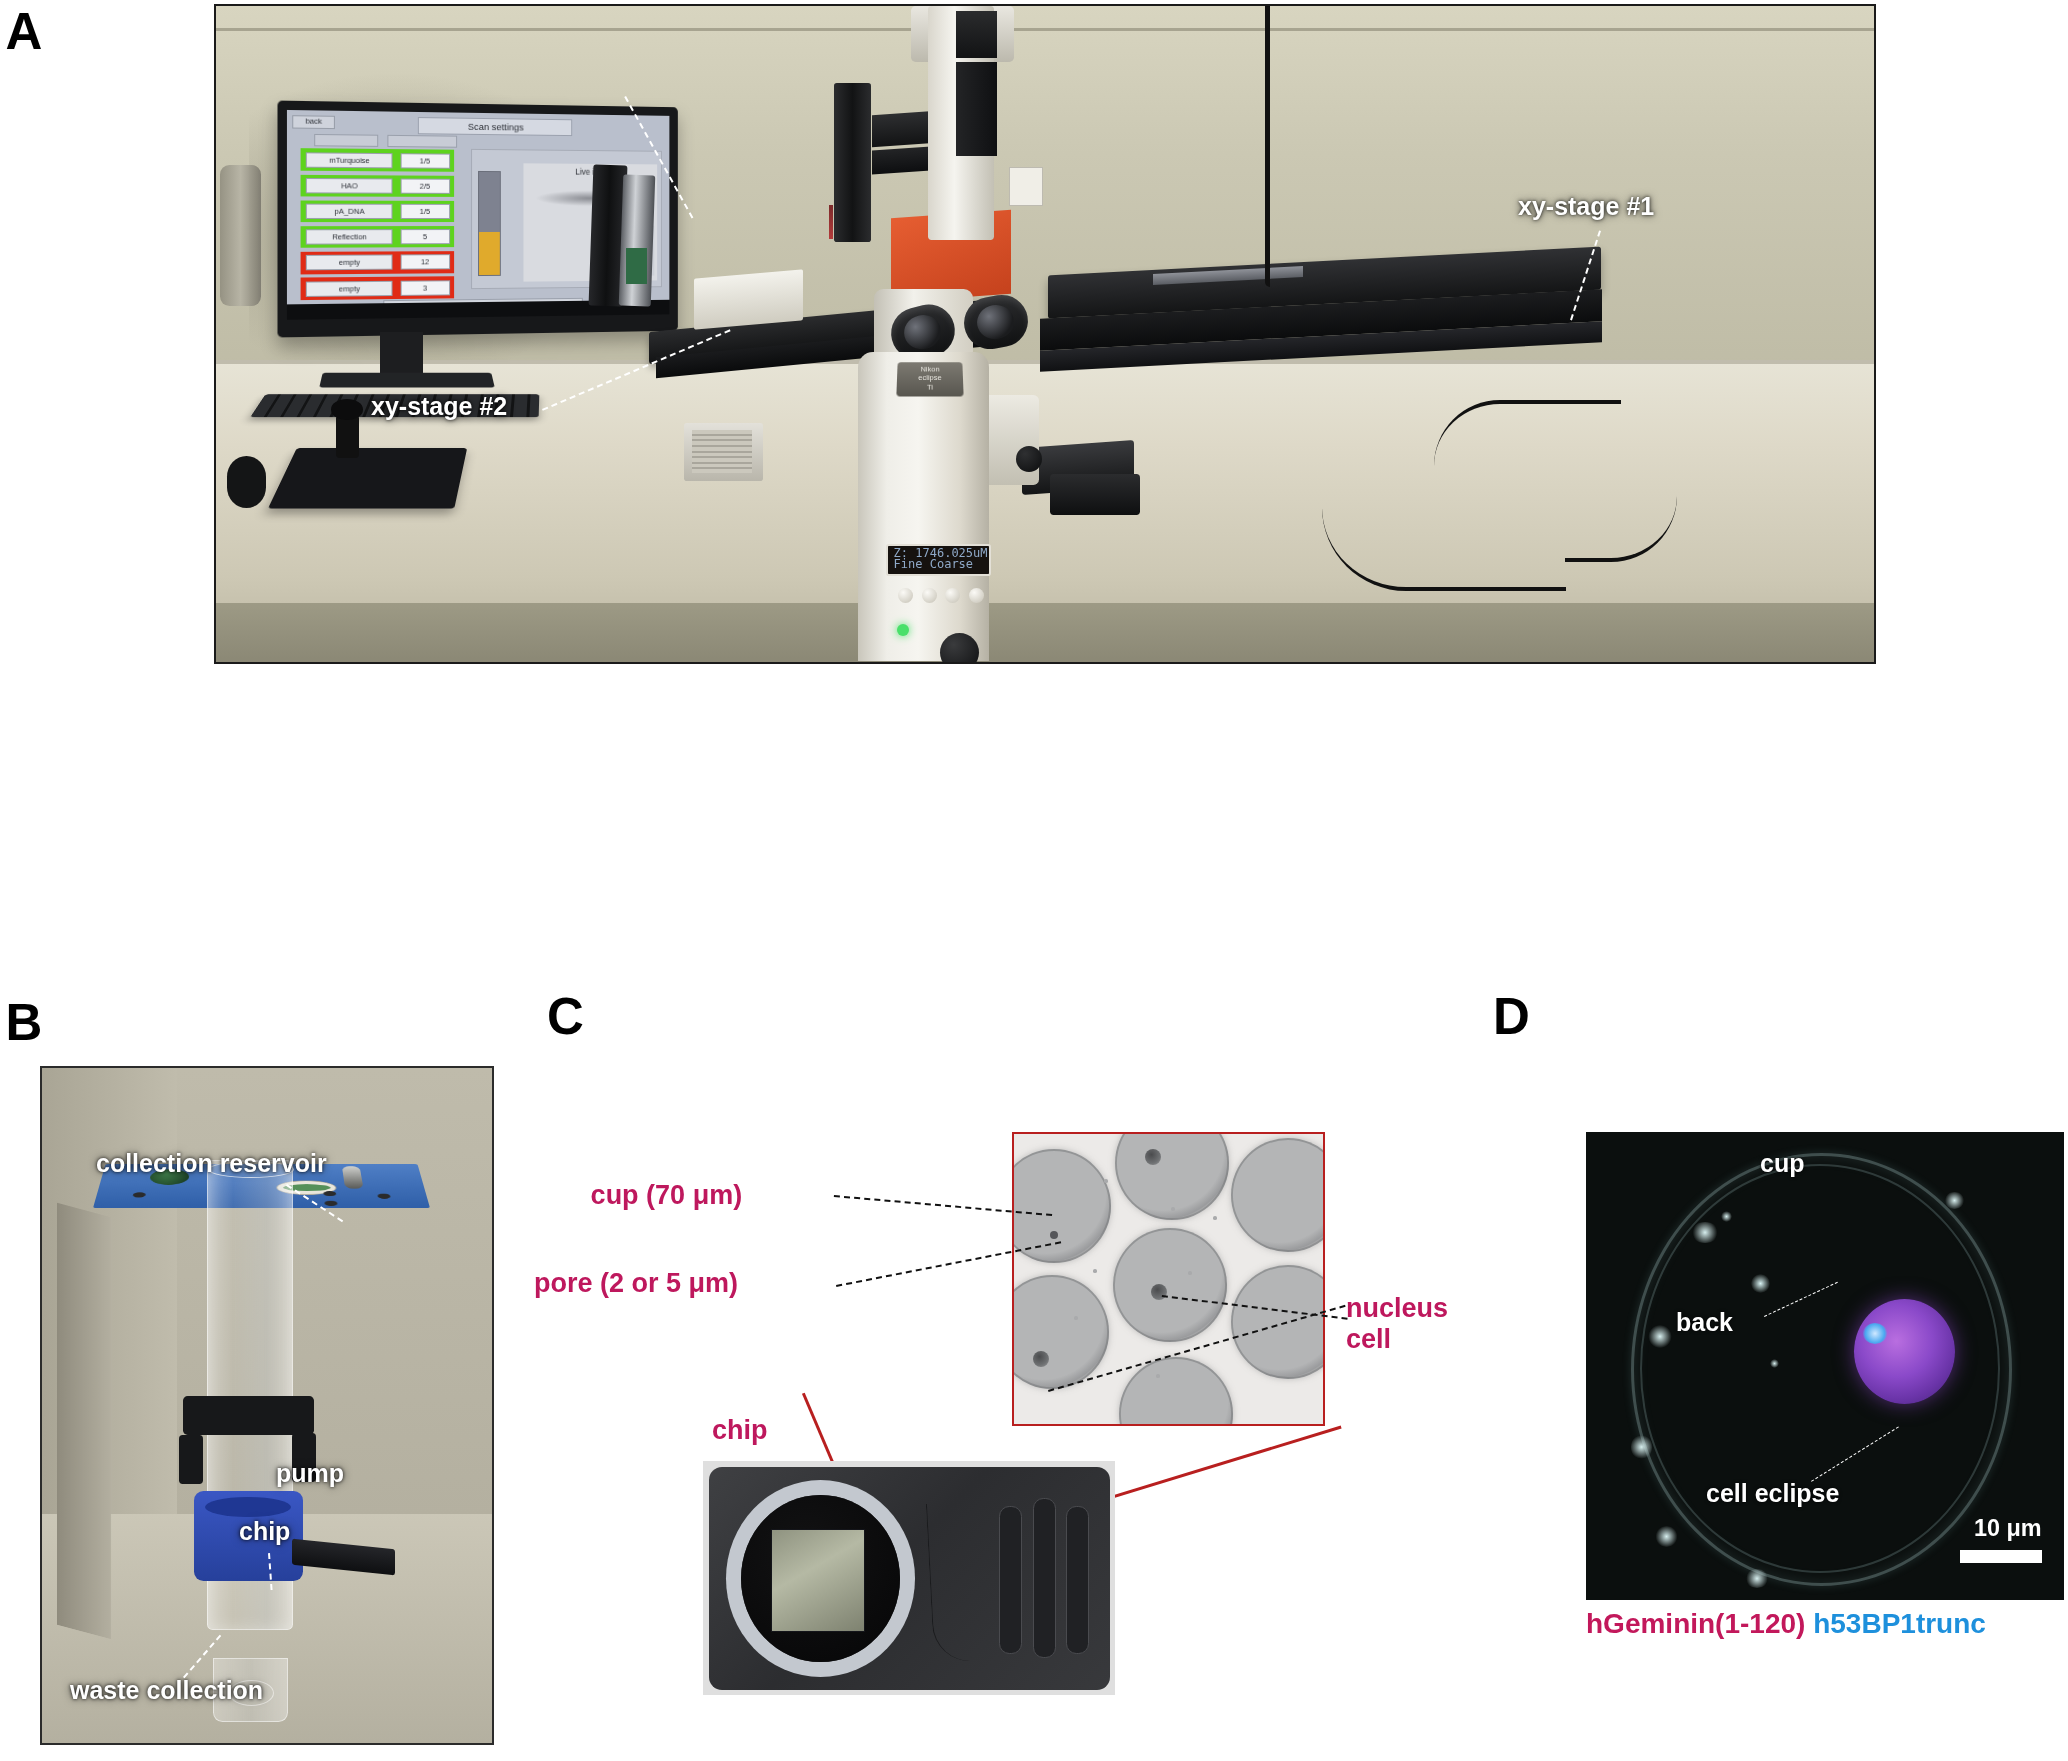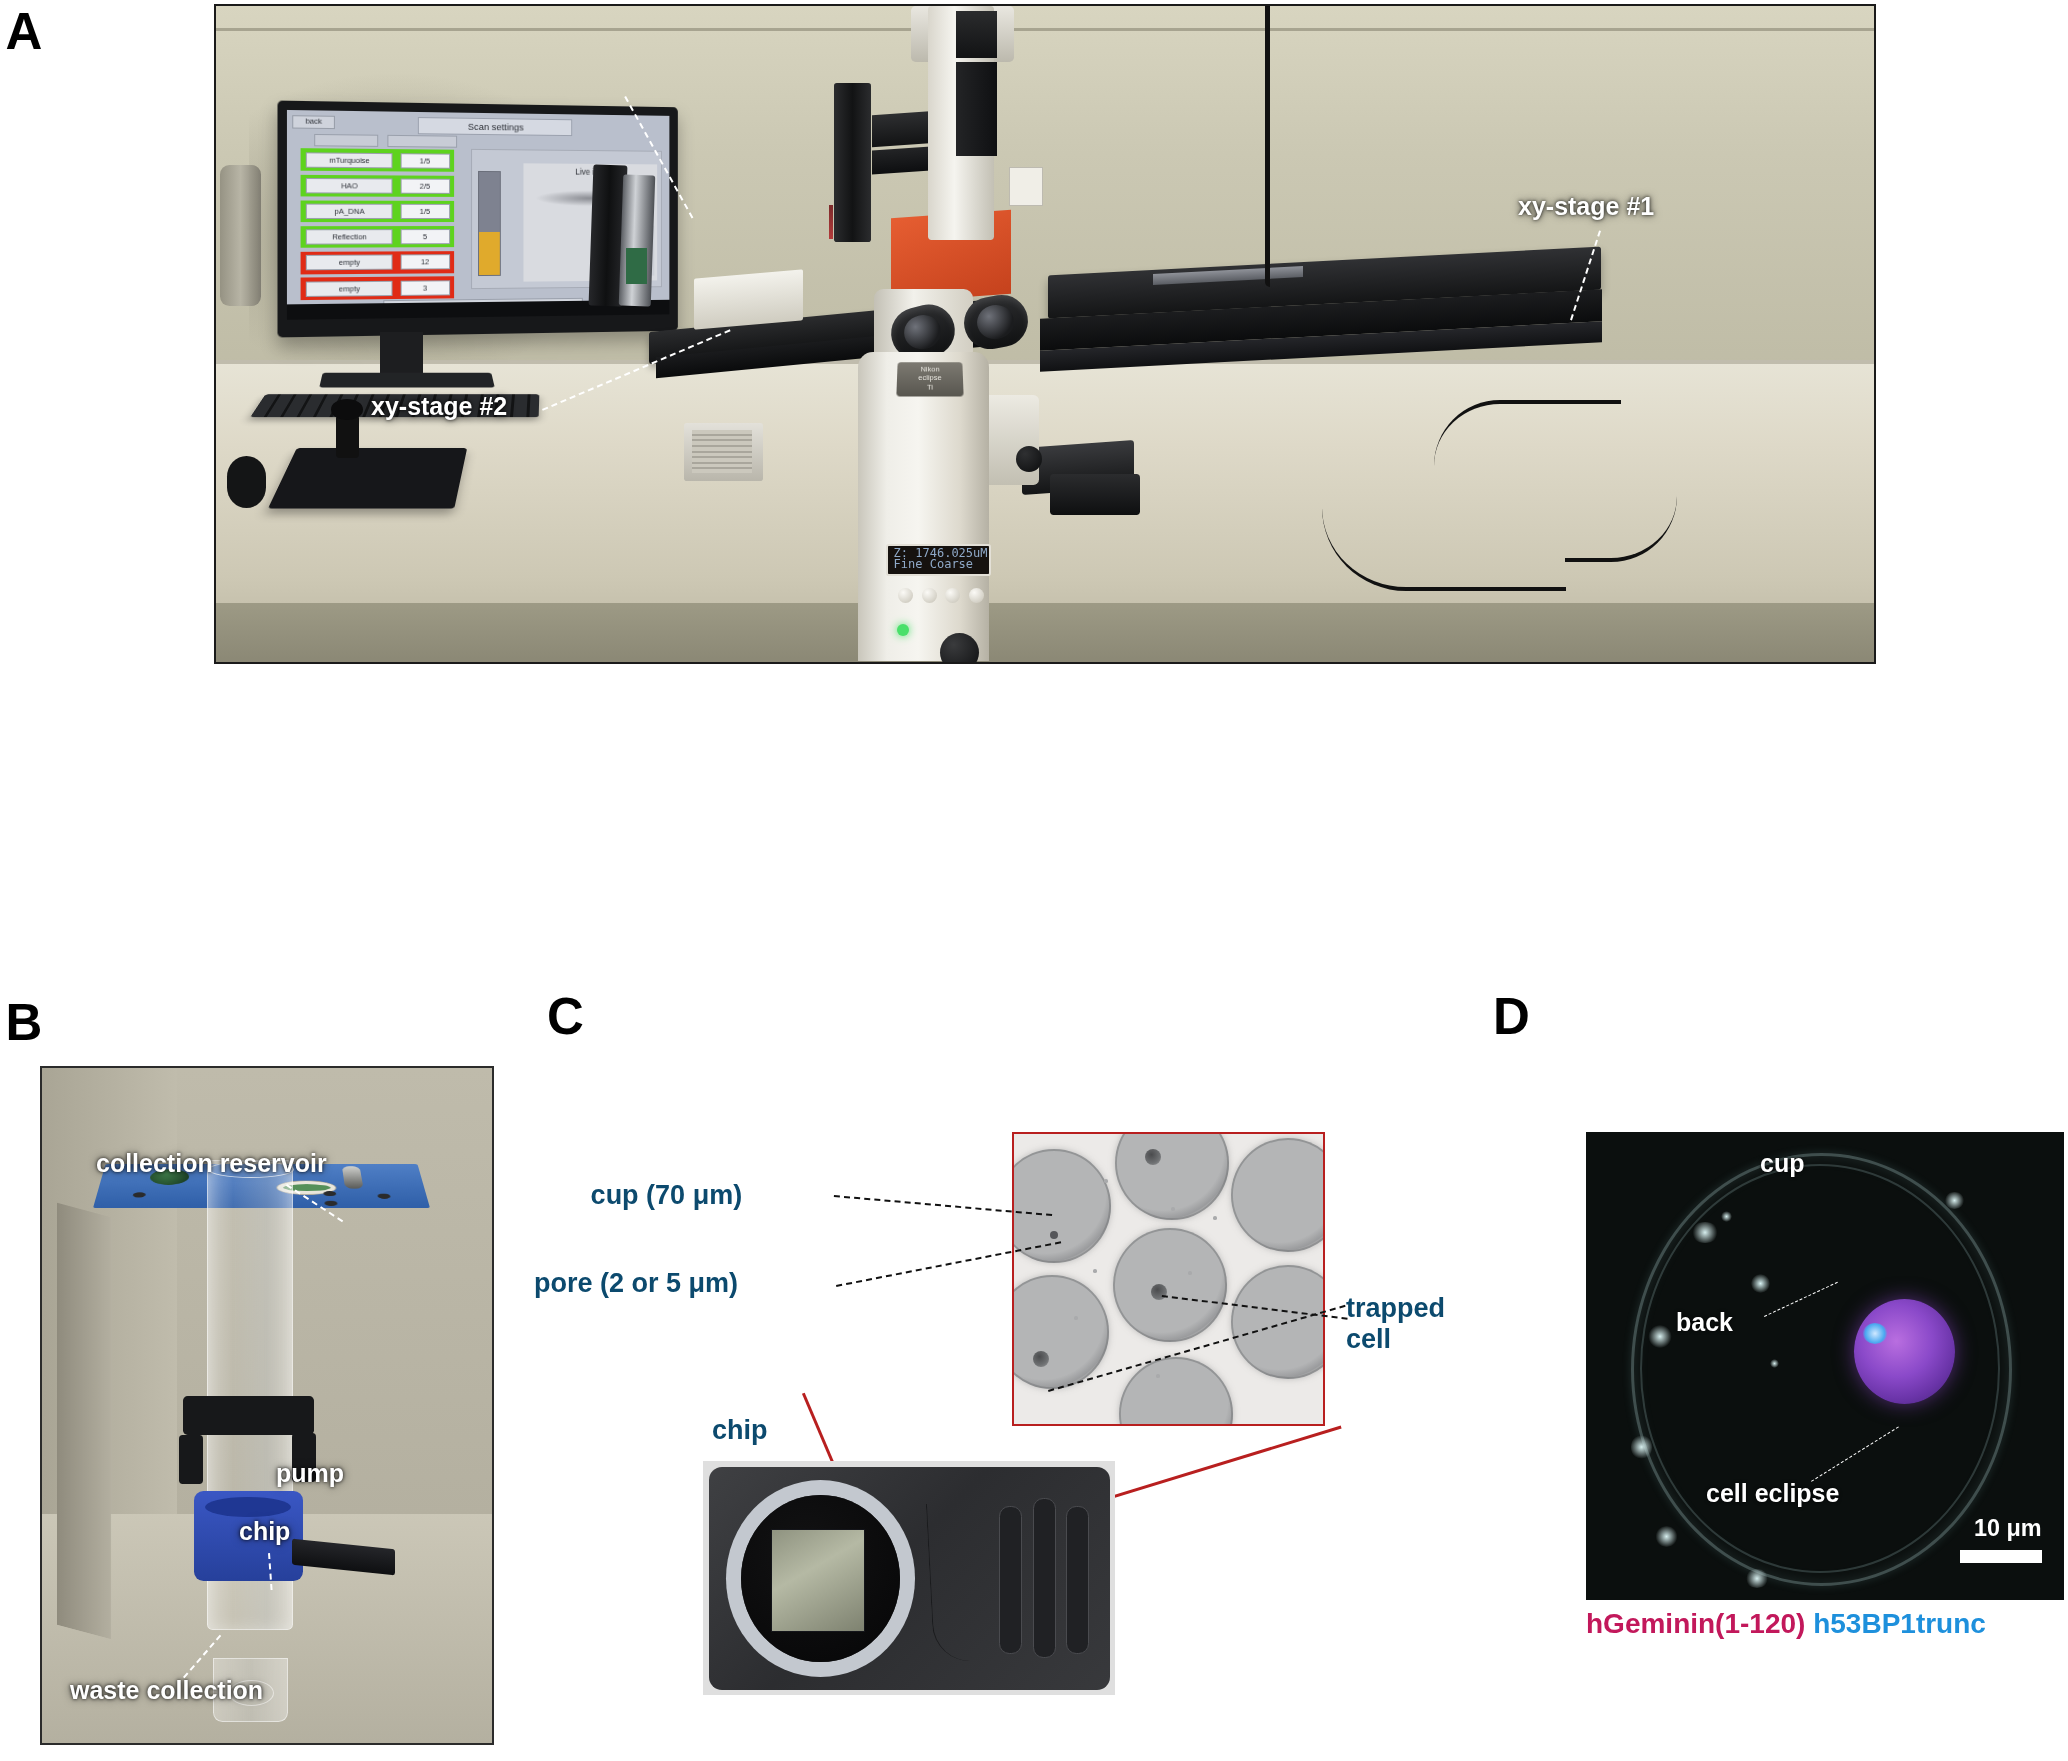--- a/index.html
+++ b/index.html
@@ -166,21 +166,21 @@
          border-radius:2.8px;transform:skewY(6deg);}
   .tubebot{position:absolute;left:120px;top:521px;width:73px;height:62px;border-radius:0 0 9.4px 9.4px;
         background:linear-gradient(90deg,rgba(255,255,255,.30),rgba(220,224,228,.24),rgba(255,255,255,.36));
         border:1.9px solid rgba(255,255,255,.5);}
   .tubebot:after{content:"";position:absolute;left:15px;top:20.6px;width:43px;height:24px;border-radius:50%;border:1.9px solid rgba(255,255,255,.5);}
   .annB{position:absolute;color:#fff;font-weight:bold;font-size:25px;line-height:1.1;
        text-shadow:0 0 3.7px rgba(0,0,0,.9),0 0 8.4px rgba(0,0,0,.6);}
 
   
   #panelC{position:absolute;left:600px;top:1021px;width:824px;height:712px;}
-  .clabel{position:absolute;font-weight:bold;font-size:27px;color:#0c4a6e;white-space:nowrap;}
+  .clabel{position:absolute;font-weight:bold;font-size:27px;color:#be185d;white-space:nowrap;}
   .inset{position:absolute;left:412px;top:111px;width:309px;height:290px;border:2.8px solid #b81f1f;overflow:hidden;background:#eceae8;}
   .inset .cup{position:absolute;border-radius:50%;background:radial-gradient(circle at 42% 38%,#b4b5b6 0 63%,#9a9b9d 72%,#d9d8d6 80%,#c9c8c6 100%);
       box-shadow:inset 0 0 0 1.9px rgba(120,122,124,.55),0 0 6.6px rgba(150,150,150,.55);}
   .inset .cell{position:absolute;width:16px;height:16px;border-radius:50%;
       background:radial-gradient(circle at 40% 35%,#4a4b4d,#6e7072 60%,#9b9c9e);}
   .inset .pore{position:absolute;width:8.4px;height:8.4px;border-radius:50%;background:#55565a;}
   .inset .spk{position:absolute;width:3.7px;height:3.7px;border-radius:50%;background:#a9aaac;}
   .redline{position:absolute;background:#b81f1f;transform-origin:0 0;height:2.8px;}
   .chipC{position:absolute;left:103px;top:440px;width:412px;height:234px;background:#dfdfdf;padding:5.6px;box-sizing:border-box;}
   .chipbody{position:absolute;left:5.6px;top:5.6px;width:401px;height:223px;border-radius:13px;
@@ -424,21 +424,21 @@
     <span class="spk" style="left:60px;top:182px;"></span>
     <span class="spk" style="left:142px;top:240px;"></span>
   </div>
 
   <div class="clabel" style="left:-9.4px;top:159px;">cup (70 μm)</div>
   <div class="dashdk" style="left:234px;top:174px;width:219px;transform:rotate(5deg);"></div>
 
   <div class="clabel" style="left:-66px;top:247px;">pore (2 or 5 μm)</div>
   <div class="dashdk" style="left:236px;top:264px;width:229px;transform:rotate(-11deg);"></div>
 
-  <div class="clabel" style="left:746px;top:272px;white-space:pre-line;line-height:1.14;">trapped
+  <div class="clabel" style="left:746px;top:272px;white-space:pre-line;line-height:1.14;">nucleus
 cell</div>
   <div class="dashdk" style="left:562px;top:274px;width:187px;transform:rotate(7deg);"></div>
   <div class="dashdk" style="left:448px;top:369px;width:309px;transform:rotate(-16deg);"></div>
 
   <div class="redline" style="left:275px;top:545px;width:187px;transform:rotate(-113deg);"></div>
   <div class="redline" style="left:275px;top:547px;width:487px;transform:rotate(-17deg);"></div>
 
   <div class="clabel" style="left:112px;top:394px;">chip</div>
   <div class="chipC">
     <div class="chipbody">

